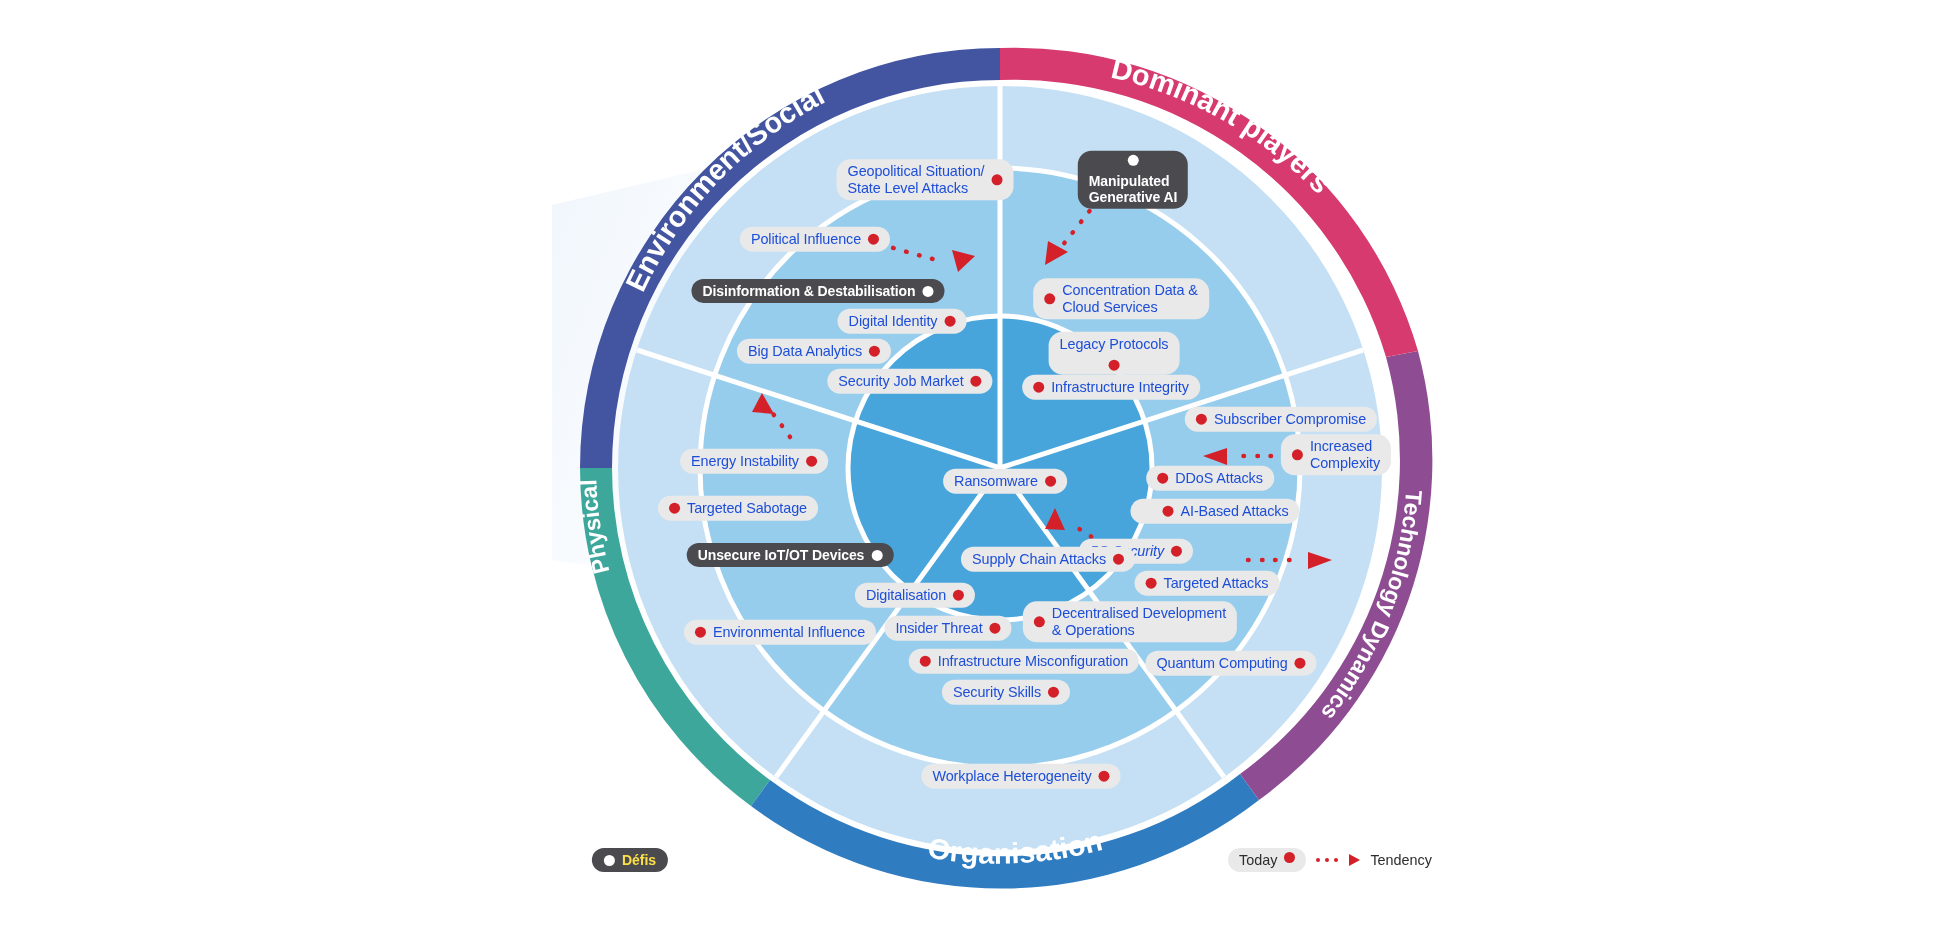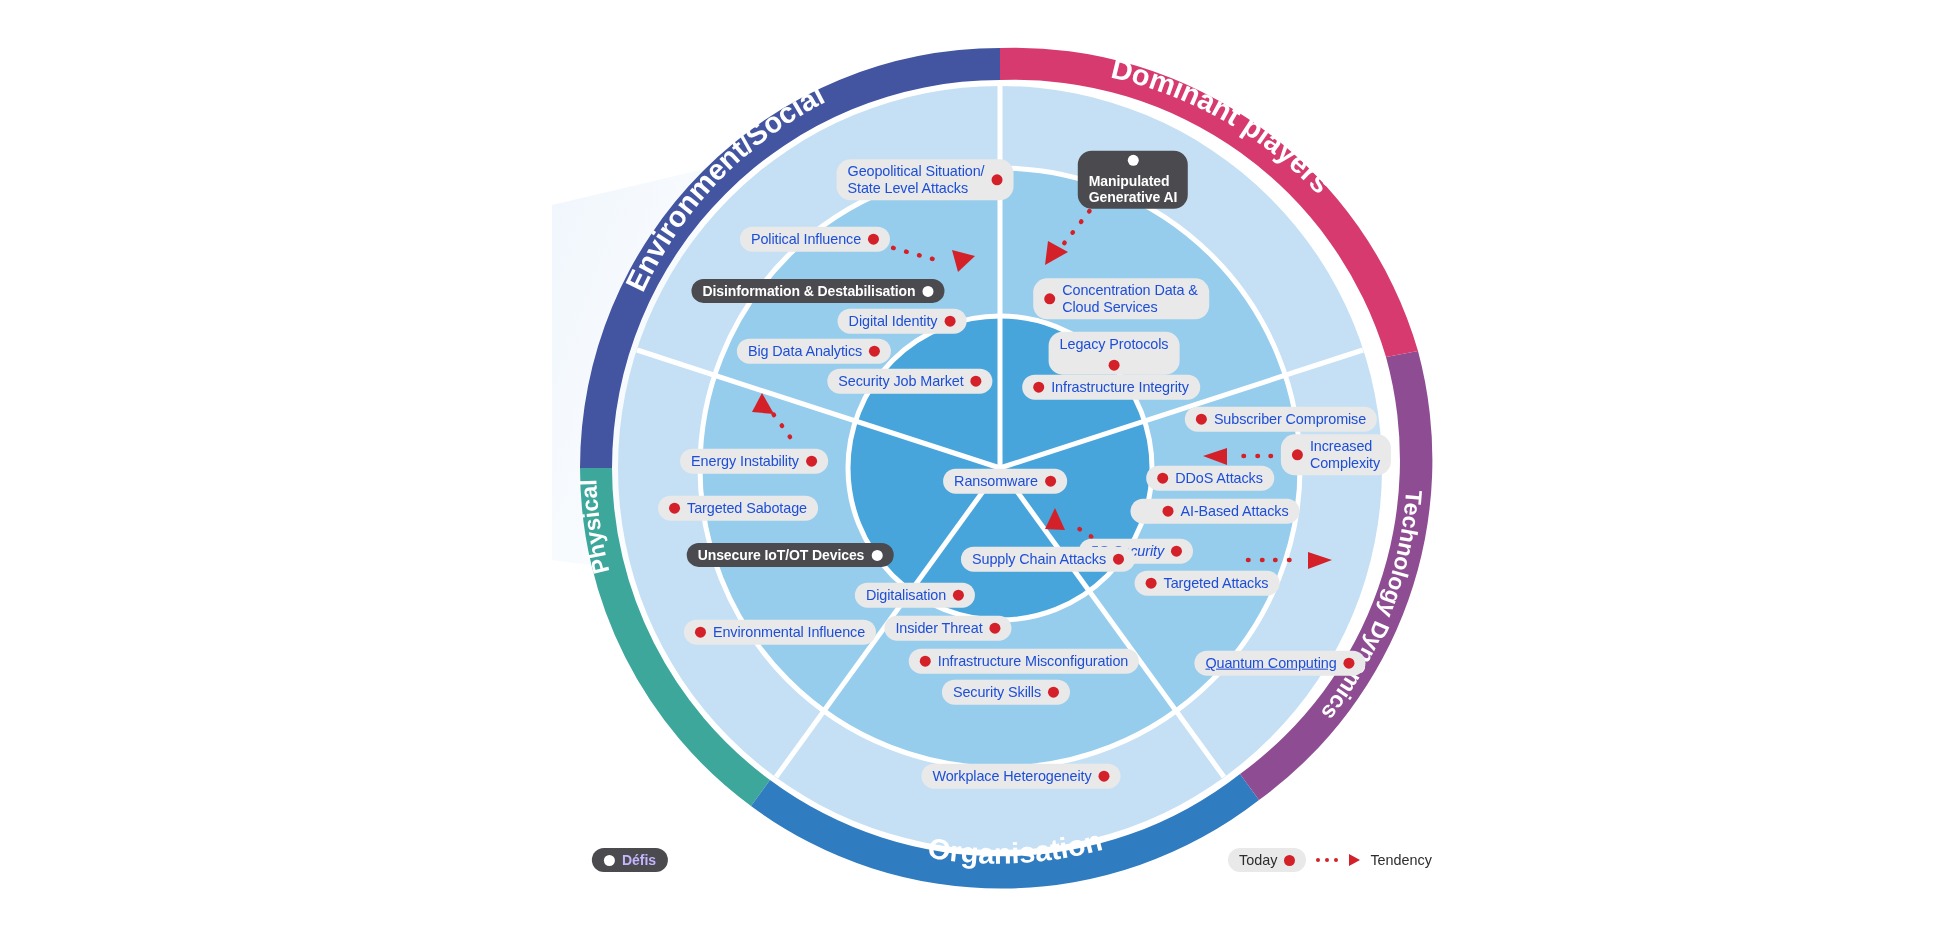--- a/index.html
+++ b/index.html
@@ -46,34 +46,34 @@
     font-weight: bold;
     font-size: 14px;
   }
   .pill.dark .dot { background: #ffffff; }
   .pill.two .txt { text-align: left; }
 
   
   .legend-left {
     position: absolute;
     display: flex; align-items: center; gap: 7px;
-    background: #4a4a4f; color: #c4b5fd;
+    background: #4a4a4f; color: #fde047;
     border-radius: 14px; padding: 4px 12px;
     font-size: 14px; font-weight: bold;
     transform: translate(-50%, -50%);
   }
   .legend-left .dot { width: 11px; height: 11px; border-radius: 50%; background:#fff; }
   .legend-right {
     position: absolute;
     display: flex; align-items: center; gap: 10px;
     transform: translate(-50%, -50%);
     font-size: 14.4px; color: #2d2d2d;
   }
   .legend-right .today {
-    display: flex; align-items: center; gap: 7px;
+    display: flex; align-items: flex-start; gap: 7px;
     background: #e9e9e9; border-radius: 14px; padding: 4px 11px;
   }
   .legend-right .today .dot { width: 11px; height: 11px; border-radius: 50%; background:#d42029; }
   .legend-right .dots { display: flex; align-items: center; gap: 5px; }
   .legend-right .dots i { width: 4px; height: 4px; border-radius: 50%; background:#d42029; display:block; }
   .legend-right .arrowhead {
     width: 0; height: 0;
     border-left: 11px solid #d42029;
     border-top: 6px solid transparent;
     border-bottom: 6px solid transparent;
@@ -235,22 +235,27 @@
   <div class="pill" style="left:1136px; top:551px;font-style:italic;">
     <span class="txt">5G Security</span>
     <span class="dot"></span>
   </div>
 
   <div class="pill" style="left:1207px; top:583px;">
     <span class="dot"></span>
     <span class="txt">Targeted Attacks</span>
   </div>
 
-
-  <div class="pill" style="left:1280px; top:663px;text-decoration:underline;">
+  <div class="pill two" style="left:1130px; top:622px;">
+    <span class="dot"></span>
+    <span class="txt">Decentralised Development
+&amp; Operations</span>
+  </div>
+
+  <div class="pill" style="left:1231px; top:663px;">
     <span class="txt">Quantum Computing</span>
     <span class="dot"></span>
   </div>
 
   <div class="pill" style="left:1005px; top:481px;text-align:right;">
     <span class="txt">Ransomware</span>
     <span class="dot"></span>
   </div>
 
   <div class="pill" style="left:1048px; top:559px;">

